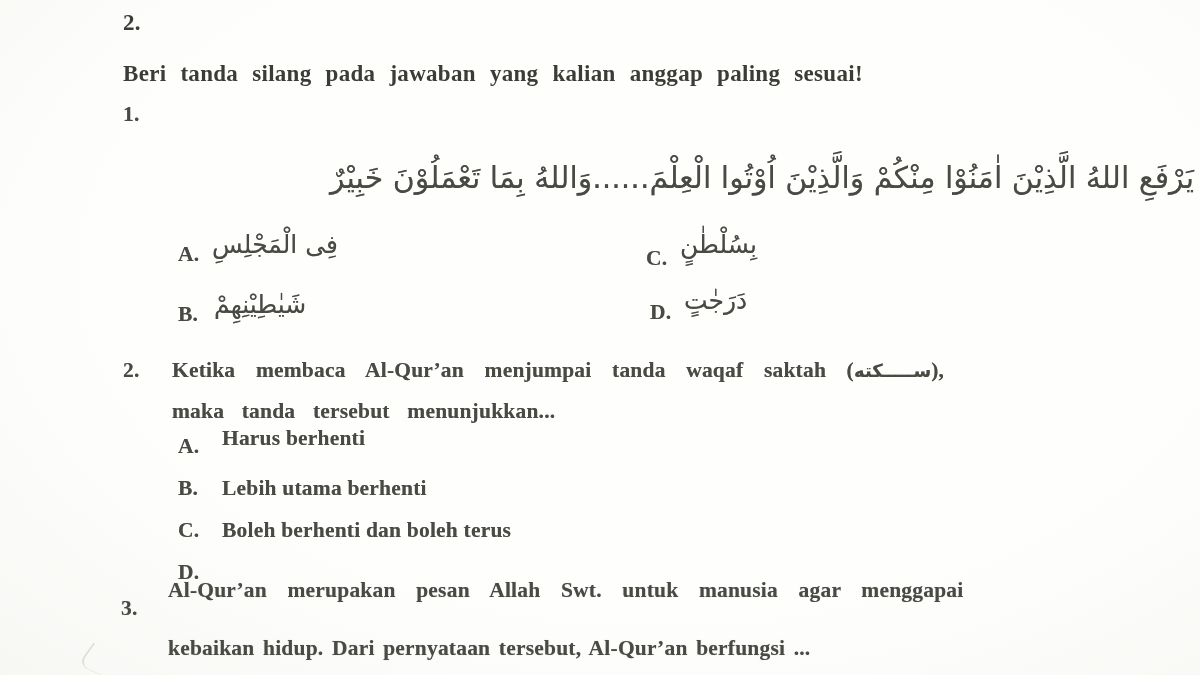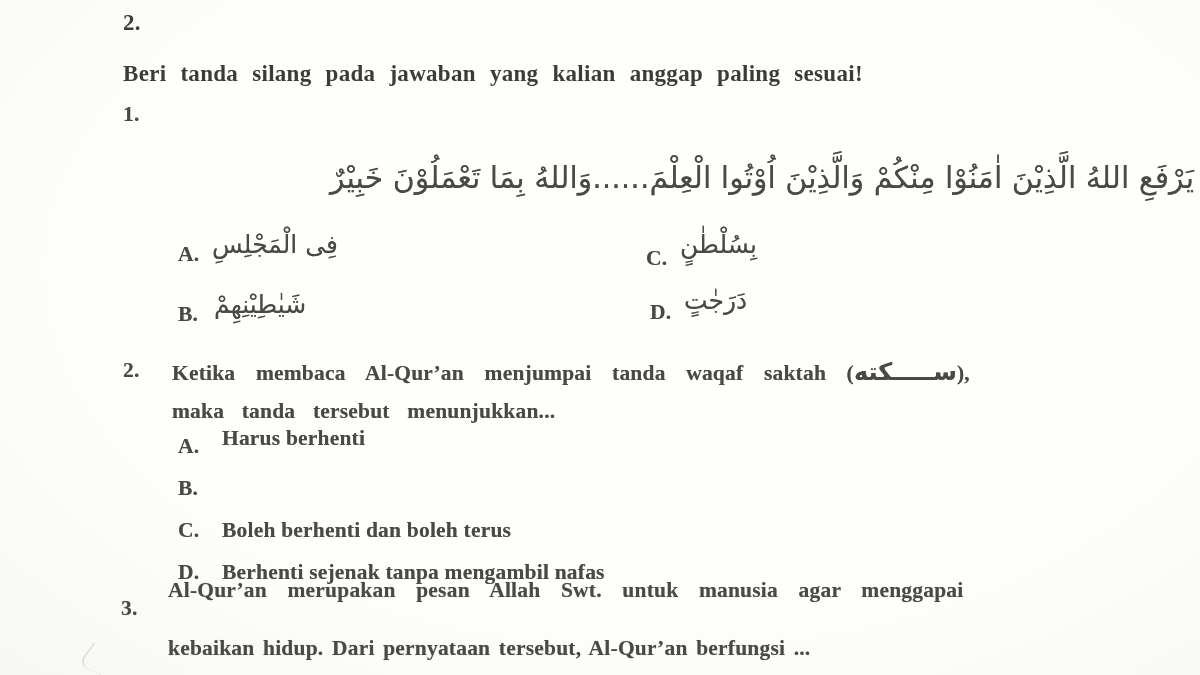--- a/index.html
+++ b/index.html
@@ -49,21 +49,21 @@
   }
   .verse {
     font-size: 30px;
     text-align: right;
     line-height: 64px;
   }
   .opt-arabic {
     font-size: 25px;
   }
   .inline-arabic {
-    font-size: 24px;
+    font-size: 18px;
   }
   .ws-wide   { word-spacing: 15px; }
   .ws-med    { word-spacing: 12px; }
   .ws-slight { word-spacing: 3px; text-align: right; }
 
   .smudge {
     position: absolute;
     left: 84px;
     top: 646px;
     width: 26px;
@@ -103,26 +103,26 @@
   <div class="abs body-text" style="left:123px; top:358px;">2.</div>
   <div class="abs body-text ws-wide" style="left:172px; top:358px;">
     <span>Ketika membaca Al-Qur’an menjumpai tanda waqaf saktah (</span><span class="arabic inline-arabic">ســـــكته</span><span>),</span>
   </div>
   <div class="abs body-text ws-med" style="left:172px; top:399px;">maka tanda tersebut menunjukkan...</div>
 
   <div class="abs body-text" style="left:178px; top:434px;">A.</div>
   <div class="abs body-text" style="left:222px; top:426px;">Harus berhenti</div>
 
   <div class="abs body-text" style="left:178px; top:476px;">B.</div>
+  <div class="abs body-text" style="left:222px; top:476px;">Lebih utama berhenti</div>
 
   <div class="abs body-text" style="left:178px; top:518px;">C.</div>
   <div class="abs body-text" style="left:222px; top:518px;">Boleh berhenti dan boleh terus</div>
 
   <div class="abs body-text" style="left:178px; top:560px;">D.</div>
-  <div class="abs body-text" style="left:222px; top:560px;">Berhenti sejenak tanpa mengambil nafas</div>
 
   <div class="abs body-text soft" style="left:121px; top:596px;">3.</div>
   <div class="abs body-text soft ws-wide" style="left:168px; top:578px;">Al-Qur’an merupakan pesan Allah Swt. untuk manusia agar menggapai</div>
   <div class="abs body-text soft ws-slight" style="left:168px; top:636px;">kebaikan hidup. Dari pernyataan tersebut, Al-Qur’an berfungsi ...</div>
 
   <div class="smudge"></div>
 
 </div>
 
 </body></html>

